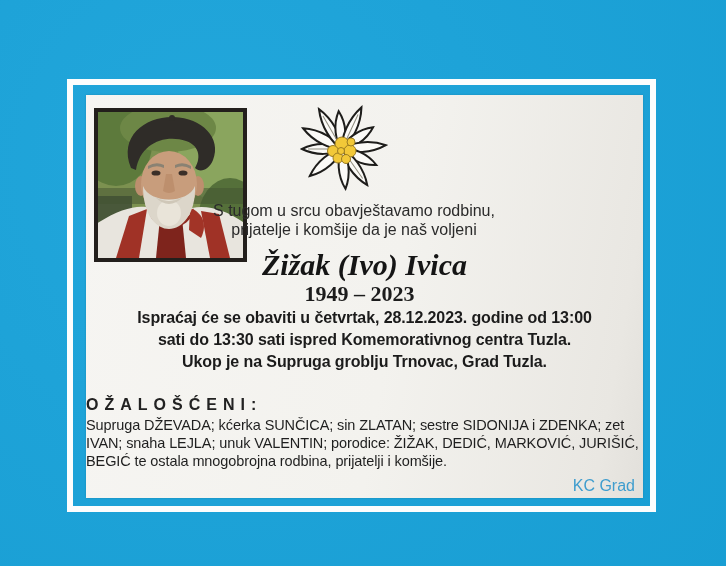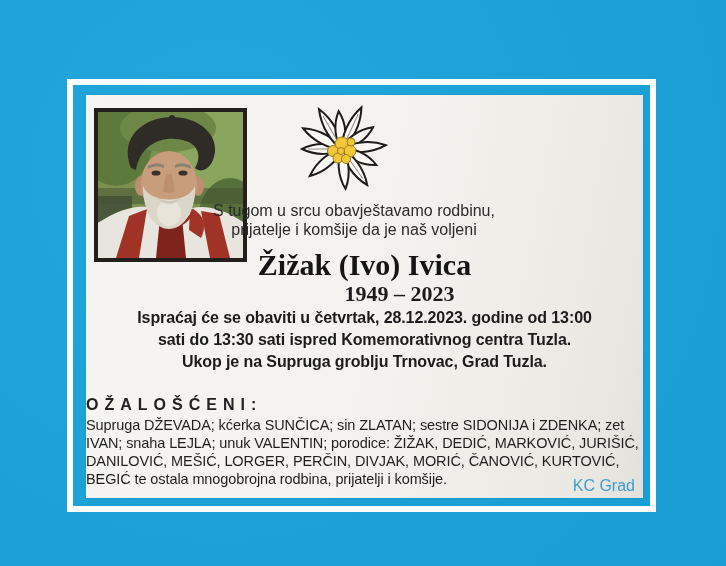--- a/index.html
+++ b/index.html
@@ -26,26 +26,26 @@
   }
   .photo svg{display:block;}
   .flower{position:absolute;left:198px;top:4px;}
   .intro{
     position:absolute;left:103px;top:106px;width:330px;
     text-align:center;font-size:16px;line-height:19px;color:#2b2b2b;
   }
   .name{
     position:absolute;left:0;top:153px;width:557px;text-align:center;
     font-family:"Liberation Serif", serif;font-weight:bold;
-    font-size:30px;line-height:34px;color:#151515;
+    font-size:30px;line-height:34px;color:#151515;font-style:italic;
   }
   .years{
     position:absolute;left:0;top:187px;width:547px;text-align:center;
     font-family:"Liberation Serif", serif;font-weight:bold;
-    font-size:22px;line-height:24px;color:#1c1c1c;padding-left:40px;
+    font-size:22px;line-height:24px;color:#1c1c1c;
   }
   .details{
     position:absolute;left:0;top:212px;width:557px;text-align:center;
     font-size:16px;font-weight:bold;line-height:22px;color:#1b1b1b;
     letter-spacing:-0.1px;white-space:nowrap;
   }
   .mourn-head{
     position:absolute;left:0;top:301px;width:557px;text-align:left;
     font-size:16px;font-weight:bold;letter-spacing:6px;color:#222;
   }
@@ -150,20 +150,19 @@
       <div>Ispraćaj će se obaviti u četvrtak, 28.12.2023. godine od 13:00</div>
       <div>sati do 13:30 sati ispred Komemorativnog centra Tuzla.</div>
       <div>Ukop je na Supruga groblju Trnovac, Grad Tuzla.</div>
     </div>
 
     <div class="mourn-head">OŽALOŠĆENI:</div>
 
     <div class="mourners">
       <div>Supruga DŽEVADA; kćerka SUNČICA; sin ZLATAN; sestre SIDONIJA i ZDENKA; zet</div>
       <div>IVAN; snaha LEJLA; unuk VALENTIN; porodice: ŽIŽAK, DEDIĆ, MARKOVIĆ, JURIŠIĆ,</div>
-      <div>DANILOVIĆ, MEŠIĆ, LORGER, PERČIN, DIVJAK, MORIĆ, ČANOVIĆ, KURTOVIĆ,</div>
       <div>BEGIĆ te ostala mnogobrojna rodbina, prijatelji i komšije.</div>
     </div>
 
     <div class="signature">KC Grad</div>
 
   </div>
 </div>
 
 </body></html>

